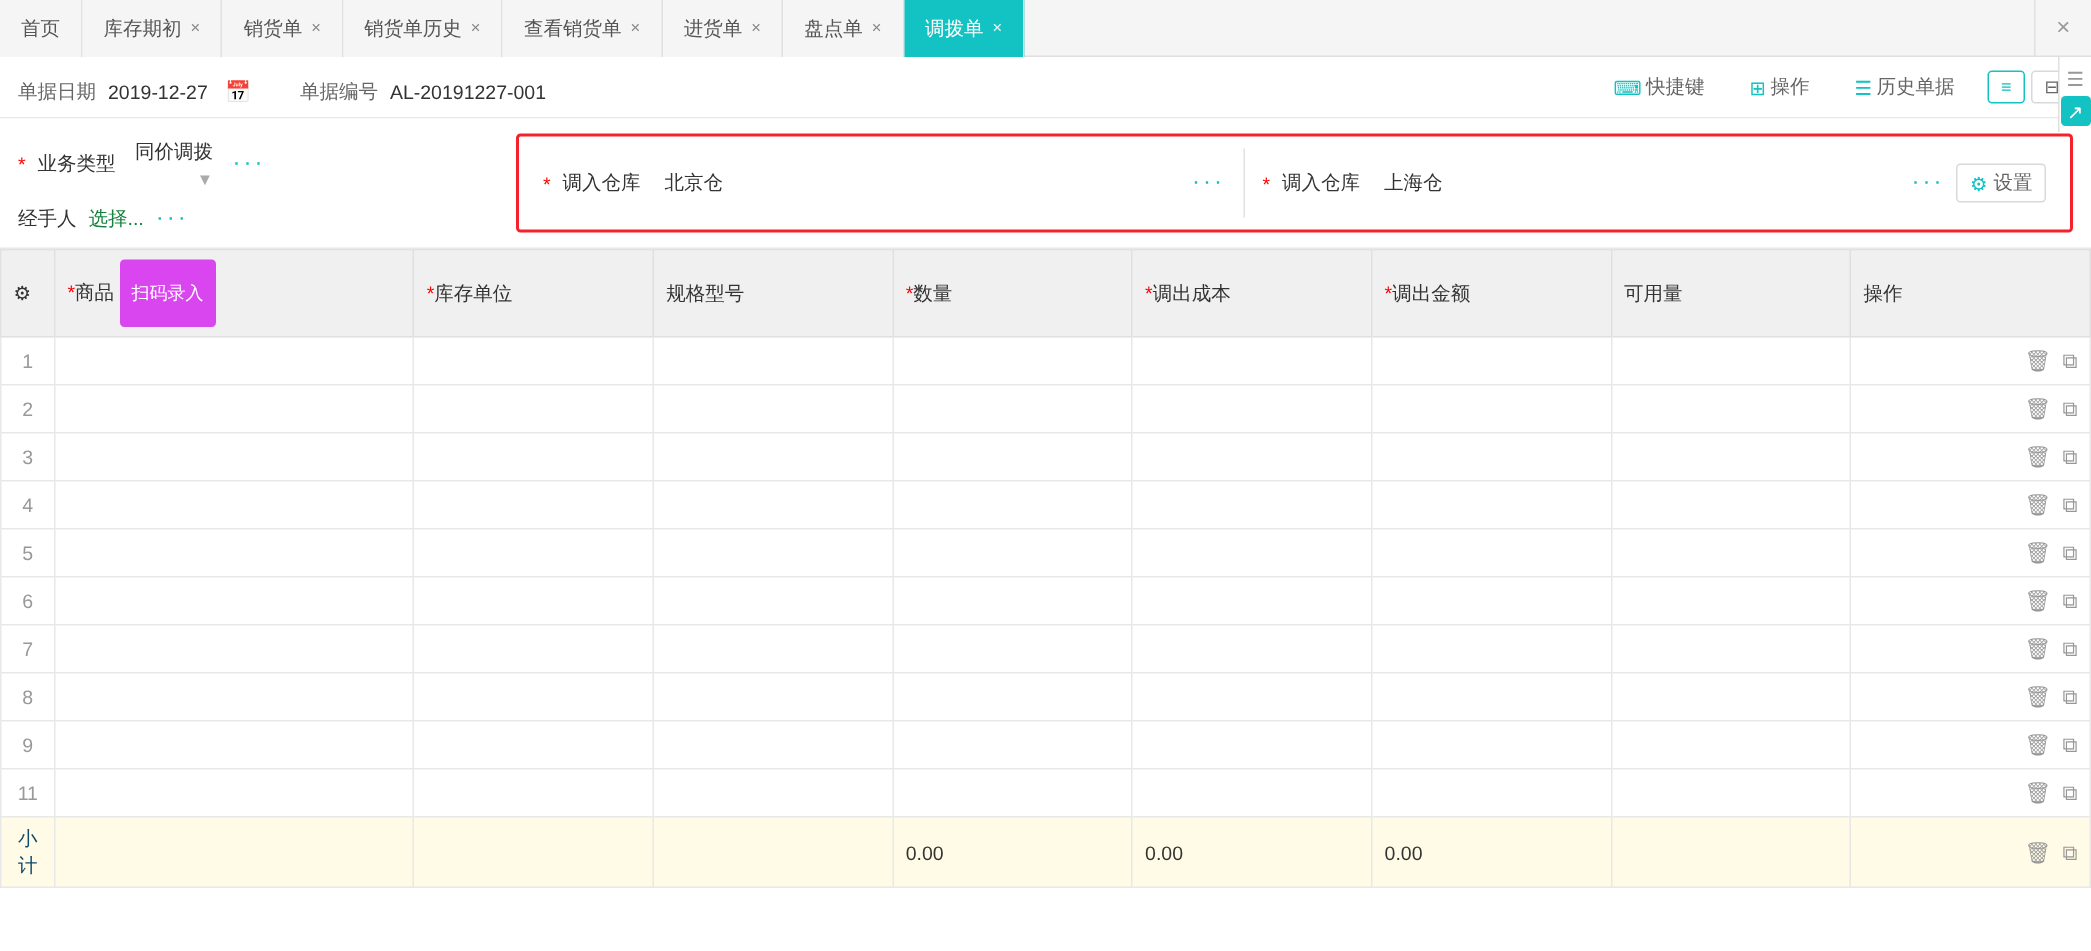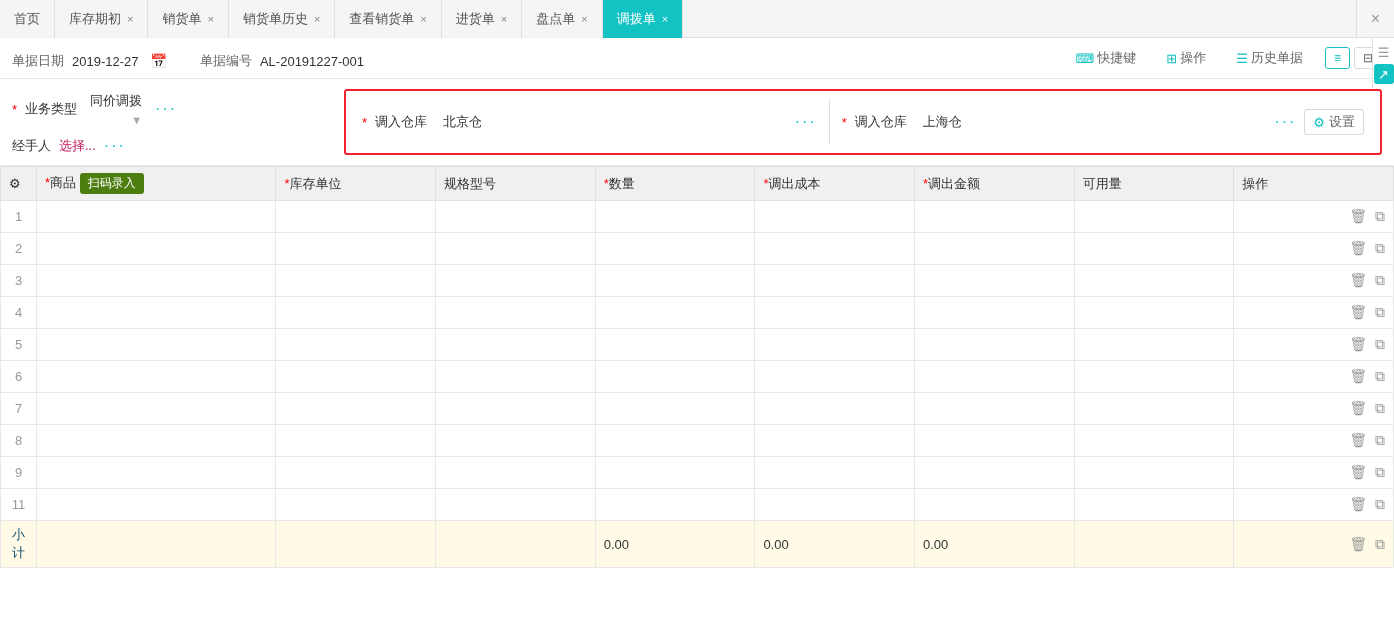--- a/index.html
+++ b/index.html
@@ -153,22 +153,22 @@
     }
     .data-table tr:nth-child(even) td { background: #fff; }
     .data-table tr:nth-child(odd) td { background: #fff; }
     .data-table .row-num { color: #999; text-align: center; width: 32px; }
     .data-table .ops-cell { text-align: right; white-space: nowrap; }
     .op-icon { color: #999; cursor: pointer; font-size: 14px; margin-left: 4px; }
     .subtotal-row td { background: #fffbe6 !important; color: #333; font-weight: normal; }
     .subtotal-row .row-num { color: #0c4a6e; }
 
     .scan-btn {
-      background: #4d7c0f; color: #fff; border: none; border-radius: 3px;
-      padding: 2px 8px; cursor: pointer; font-size: 12px; white-space: nowrap;
+      background: #d946ef; color: #fff; border: none; border-radius: 3px;
+      padding: 14px 8px; cursor: pointer; font-size: 12px; white-space: nowrap;
     }
     .col-gear { width: 36px; text-align: center; }
     .col-product { min-width: 120px; }
     .col-unit { min-width: 80px; }
     .col-spec { min-width: 80px; }
     .col-qty { min-width: 80px; }
     .col-cost { min-width: 80px; }
     .col-amount { min-width: 80px; }
     .col-avail { min-width: 80px; }
     .col-ops { min-width: 80px; }
@@ -268,21 +268,21 @@
       <span class="required-star">*</span>
       <span class="field-label">业务类型</span>
       <div class="field-select">
         <span>同价调拨</span>
         <span class="chevron">▼</span>
       </div>
       <span class="field-ellipsis">···</span>
     </div>
     <div class="form-field">
       <span class="field-label">经手人</span>
-      <span style="color:#be185d;cursor:pointer;">选择...</span>
+      <span style="color:#15803d;cursor:pointer;">选择...</span>
       <span class="field-ellipsis">···</span>
     </div>
   </div>
 
   <div class="warehouse-box">
     <div class="warehouse-field">
       <span class="required-star">*</span>
       <span class="wh-label">调入仓库</span>
       <span class="wh-value" style="margin-left:8px;">北京仓</span>
       <span class="field-ellipsis" style="margin-left:auto;">···</span>

